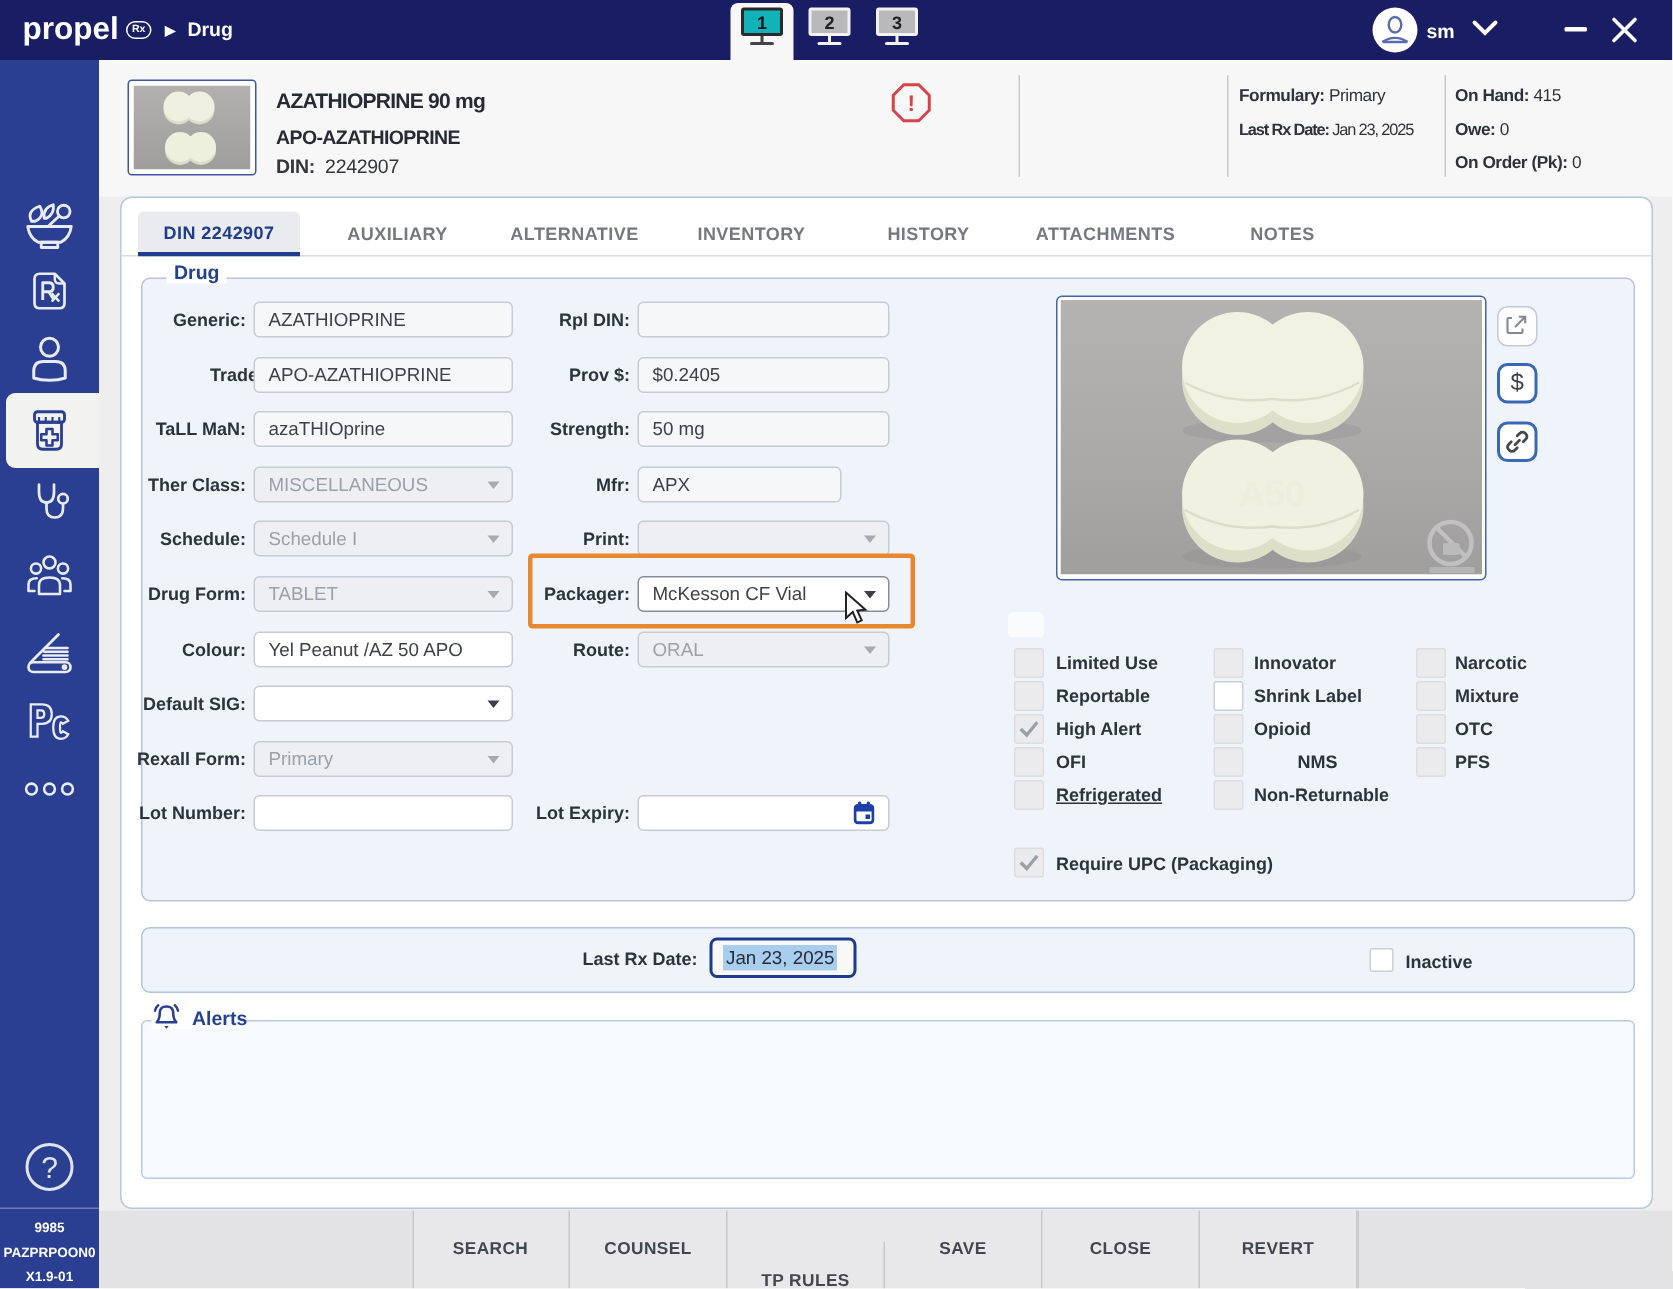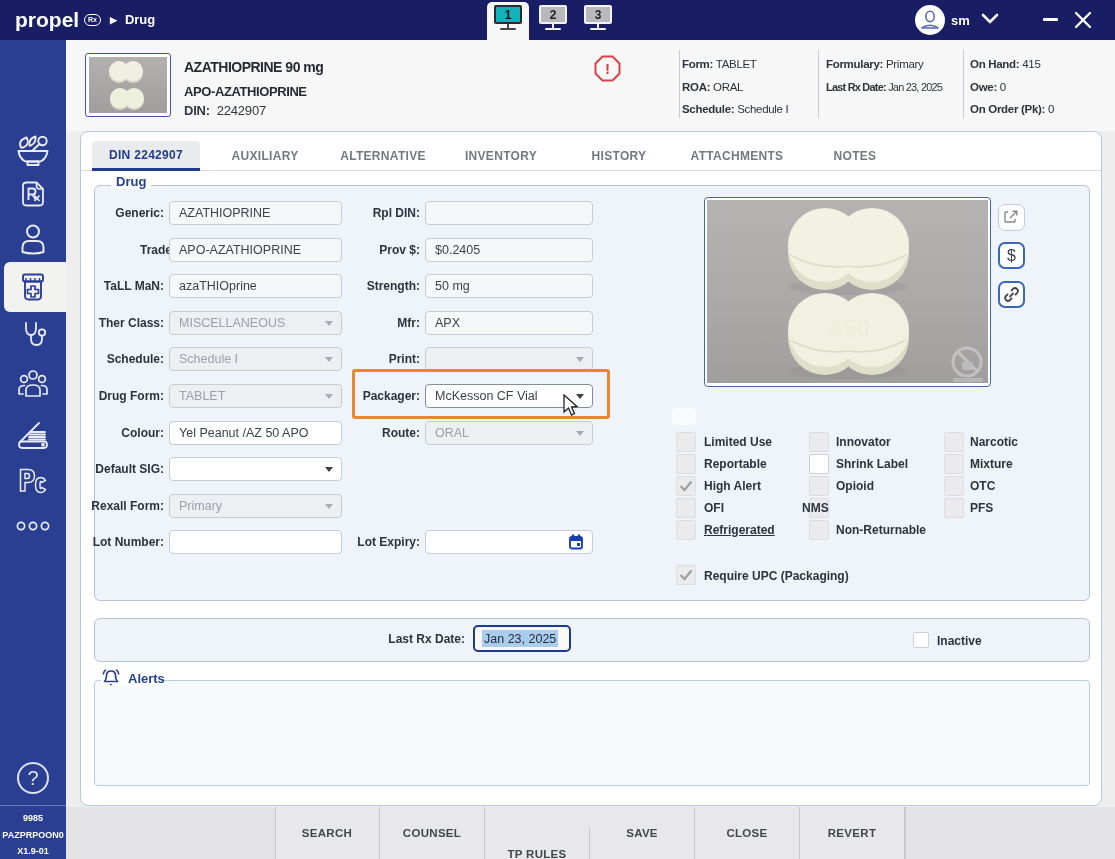--- a/index.html
+++ b/index.html
@@ -224,21 +224,20 @@
     <div id="drugname">AZATHIOPRINE 90 mg</div>
     <div id="drugtrade">APO-AZATHIOPRINE</div>
     <div id="drugdin"><b>DIN:</b>&nbsp; 2242907</div>
     <svg class="abs" style="left:528px; top:15px;" width="27" height="27" viewBox="0 0 27 27">
       <polygon points="8.5,1.5 18.5,1.5 25.5,8.5 25.5,18.5 18.5,25.5 8.5,25.5 1.5,18.5 1.5,8.5" fill="none" stroke="#d8424a" stroke-width="2"></polygon>
       <text x="13.5" y="19" text-anchor="middle" font-size="15" font-weight="bold" fill="#d8424a" font-family="Liberation Sans">!</text>
     </svg>
     <div class="hsep" style="left:613px;"></div>
     <div class="hsep" style="left:752px;"></div>
     <div class="hsep" style="left:897px;"></div>
-    <div class="hinfo" style="left:616px; top:13px;"><b>Form:</b> TABLET<br><b>ROA:</b> ORAL<br><b>Schedule:</b> Schedule I</div>
     <div class="hinfo" style="left:760px; top:13px;"><b>Formulary:</b> Primary<br><span style="font-size:10.9px; letter-spacing:-0.75px;"><b>Last Rx Date:</b> Jan 23, 2025</span></div>
     <div class="hinfo" style="left:904px; top:13px;"><b>On Hand:</b> 415<br><b>Owe:</b> 0<br><b>On Order (Pk):</b> 0</div>
   </div>
 
   <div id="panel">
     <div id="tabrow">
       <div class="tab" id="tabactive">DIN 2242907</div>
       <div class="tab" style="left:125px; width:118px;">AUXILIARY</div>
       <div class="tab" style="left:243px; width:118px;">ALTERNATIVE</div>
       <div class="tab" style="left:361px; width:118px;">INVENTORY</div>
@@ -274,21 +273,21 @@
       <div class="flabel" style="left:0; top:403px; width:83px;">Lot Number:</div>
       <div class="finput white" style="left:88px; top:398px; width:173px;"></div>
 
       <div class="flabel" style="left:239px; top:74px; width:100px;">Rpl DIN:</div>
       <div class="finput" style="left:344px; top:69px; width:168px;"></div>
       <div class="flabel" style="left:239px; top:111px; width:100px;">Prov $:</div>
       <div class="finput" style="left:344px; top:106px; width:168px;">$0.2405</div>
       <div class="flabel" style="left:239px; top:147px; width:100px;">Strength:</div>
       <div class="finput" style="left:344px; top:142px; width:168px;">50 mg</div>
       <div class="flabel" style="left:239px; top:184px; width:100px;">Mfr:</div>
-      <div class="finput" style="left:344px; top:179px; width:168px;">APX</div>
+      <div class="finput" style="left:344px; top:179px; width:136px;">APX</div>
       <div class="flabel" style="left:239px; top:220px; width:100px;">Print:</div>
       <div class="finput dis" style="left:344px; top:215px; width:168px;">
           <div class="chev gray"></div>
         </div>
       <div class="abs" style="left:271px; top:237px; width:258px; height:50px; border:3.5px solid #e8872e; border-radius:3px;"></div>
       <div class="flabel" style="left:239px; top:257px; width:100px;text-align:right;">Packager:</div>
       <div class="finput white" style="left:344px; top:252px; width:168px; border-color:#878d96;">McKesson CF Vial<div class="chev"></div></div>
       <div class="flabel" style="left:239px; top:294px; width:100px;">Route:</div>
       <div class="finput dis" style="left:344px; top:289px; width:168px;">ORAL<div class="chev gray"></div></div>
       <div class="flabel" style="left:239px; top:403px; width:100px;">Lot Expiry:</div>
@@ -378,21 +377,21 @@
         <div class="cblbl" style="left:623px; top:369px;">OFI</div>
       <div class="cb" style="left:595px; top:388px;"></div>
         <div class="cblbl" style="left:623px; top:391px;text-decoration:underline;">Refrigerated</div>
       <div class="cb" style="left:728px; top:300px;"></div>
         <div class="cblbl" style="left:755px; top:303px;">Innovator</div>
       <div class="cb white" style="left:728px; top:322px;"></div>
         <div class="cblbl" style="left:755px; top:325px;">Shrink Label</div>
       <div class="cb" style="left:728px; top:344px;"></div>
         <div class="cblbl" style="left:755px; top:347px;">Opioid</div>
       <div class="cb" style="left:728px; top:366px;"></div>
-        <div class="cblbl" style="left:721px; top:369px;">NMS</div>
+        <div class="cblbl" style="left:784px; top:369px;">NMS</div>
       <div class="cb" style="left:728px; top:388px;"></div>
         <div class="cblbl" style="left:755px; top:391px;">Non-Returnable</div>
       <div class="cb" style="left:863px; top:300px;"></div>
         <div class="cblbl" style="left:889px; top:303px;">Narcotic</div>
       <div class="cb" style="left:863px; top:322px;"></div>
         <div class="cblbl" style="left:889px; top:325px;">Mixture</div>
       <div class="cb" style="left:863px; top:344px;"></div>
         <div class="cblbl" style="left:889px; top:347px;">OTC</div>
       <div class="cb" style="left:863px; top:366px;"></div>
         <div class="cblbl" style="left:889px; top:369px;">PFS</div>

